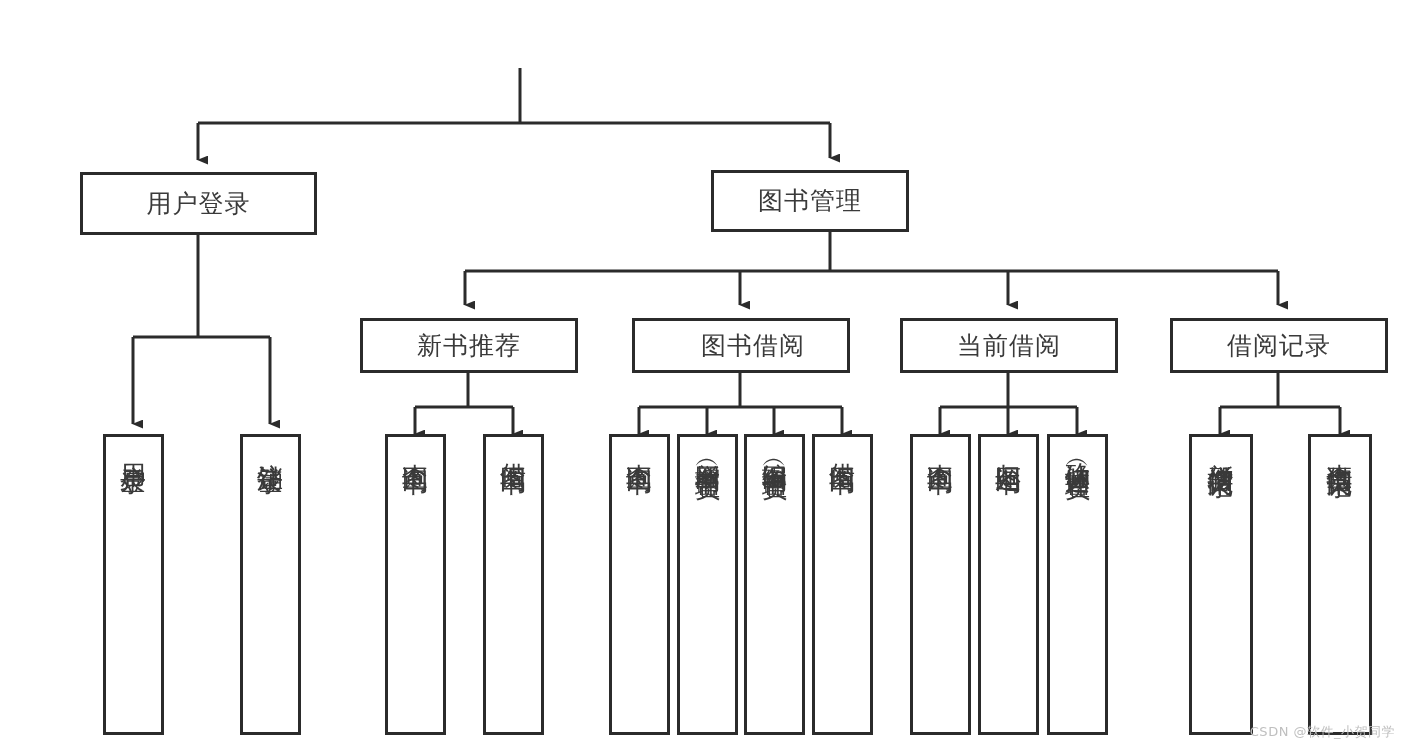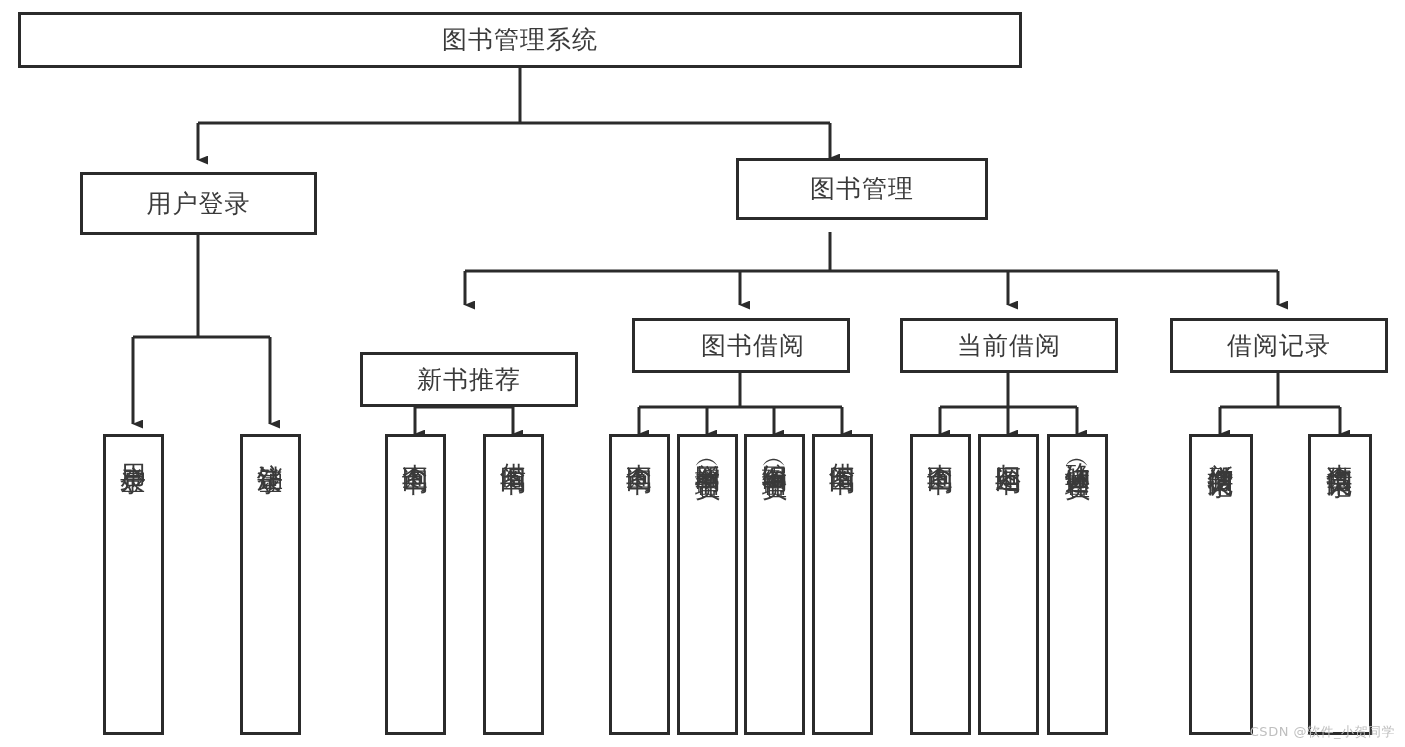--- a/index.html
+++ b/index.html
@@ -122,33 +122,30 @@
       <line x1="1008" y1="407" x2="1008" y2="434" marker-end="url(#arrowhead)"></line>
       <line x1="1077" y1="407" x2="1077" y2="434" marker-end="url(#arrowhead)"></line>
 
       <line x1="1278" y1="373" x2="1278" y2="407"></line>
       <line x1="1220" y1="407" x2="1340" y2="407"></line>
       <line x1="1220" y1="407" x2="1220" y2="434" marker-end="url(#arrowhead)"></line>
       <line x1="1340" y1="407" x2="1340" y2="434" marker-end="url(#arrowhead)"></line>
     </g>
   </svg>
 
-  <div class="node-box horizontal" style="left:18px; top:12px; width:1004px; height:56px;">
-    <span class="node-label">图书管理系统</span>
-  </div>
 
   <div class="node-box horizontal" style="left:80px; top:172px; width:237px; height:63px;">
     <span class="node-label">用户登录</span>
   </div>
 
-  <div class="node-box horizontal" style="left:711px; top:158px; width:252px; height:62px;margin-left:25px;">
+  <div class="node-box horizontal" style="left:711px; top:170px; width:198px; height:62px;">
     <span class="node-label">图书管理</span>
   </div>
 
-  <div class="node-box horizontal" style="left:360px; top:318px; width:218px; height:55px;margin-top:34px;">
+  <div class="node-box horizontal" style="left:360px; top:318px; width:218px; height:55px;">
     <span class="node-label">新书推荐</span>
   </div>
 
   <div class="node-box horizontal" style="left:632px; top:318px; width:218px; height:55px;padding-left:24px;">
     <span class="node-label">图书借阅</span>
   </div>
 
   <div class="node-box horizontal" style="left:1170px; top:318px; width:218px; height:55px;">
     <span class="node-label">借阅记录</span>
   </div>

